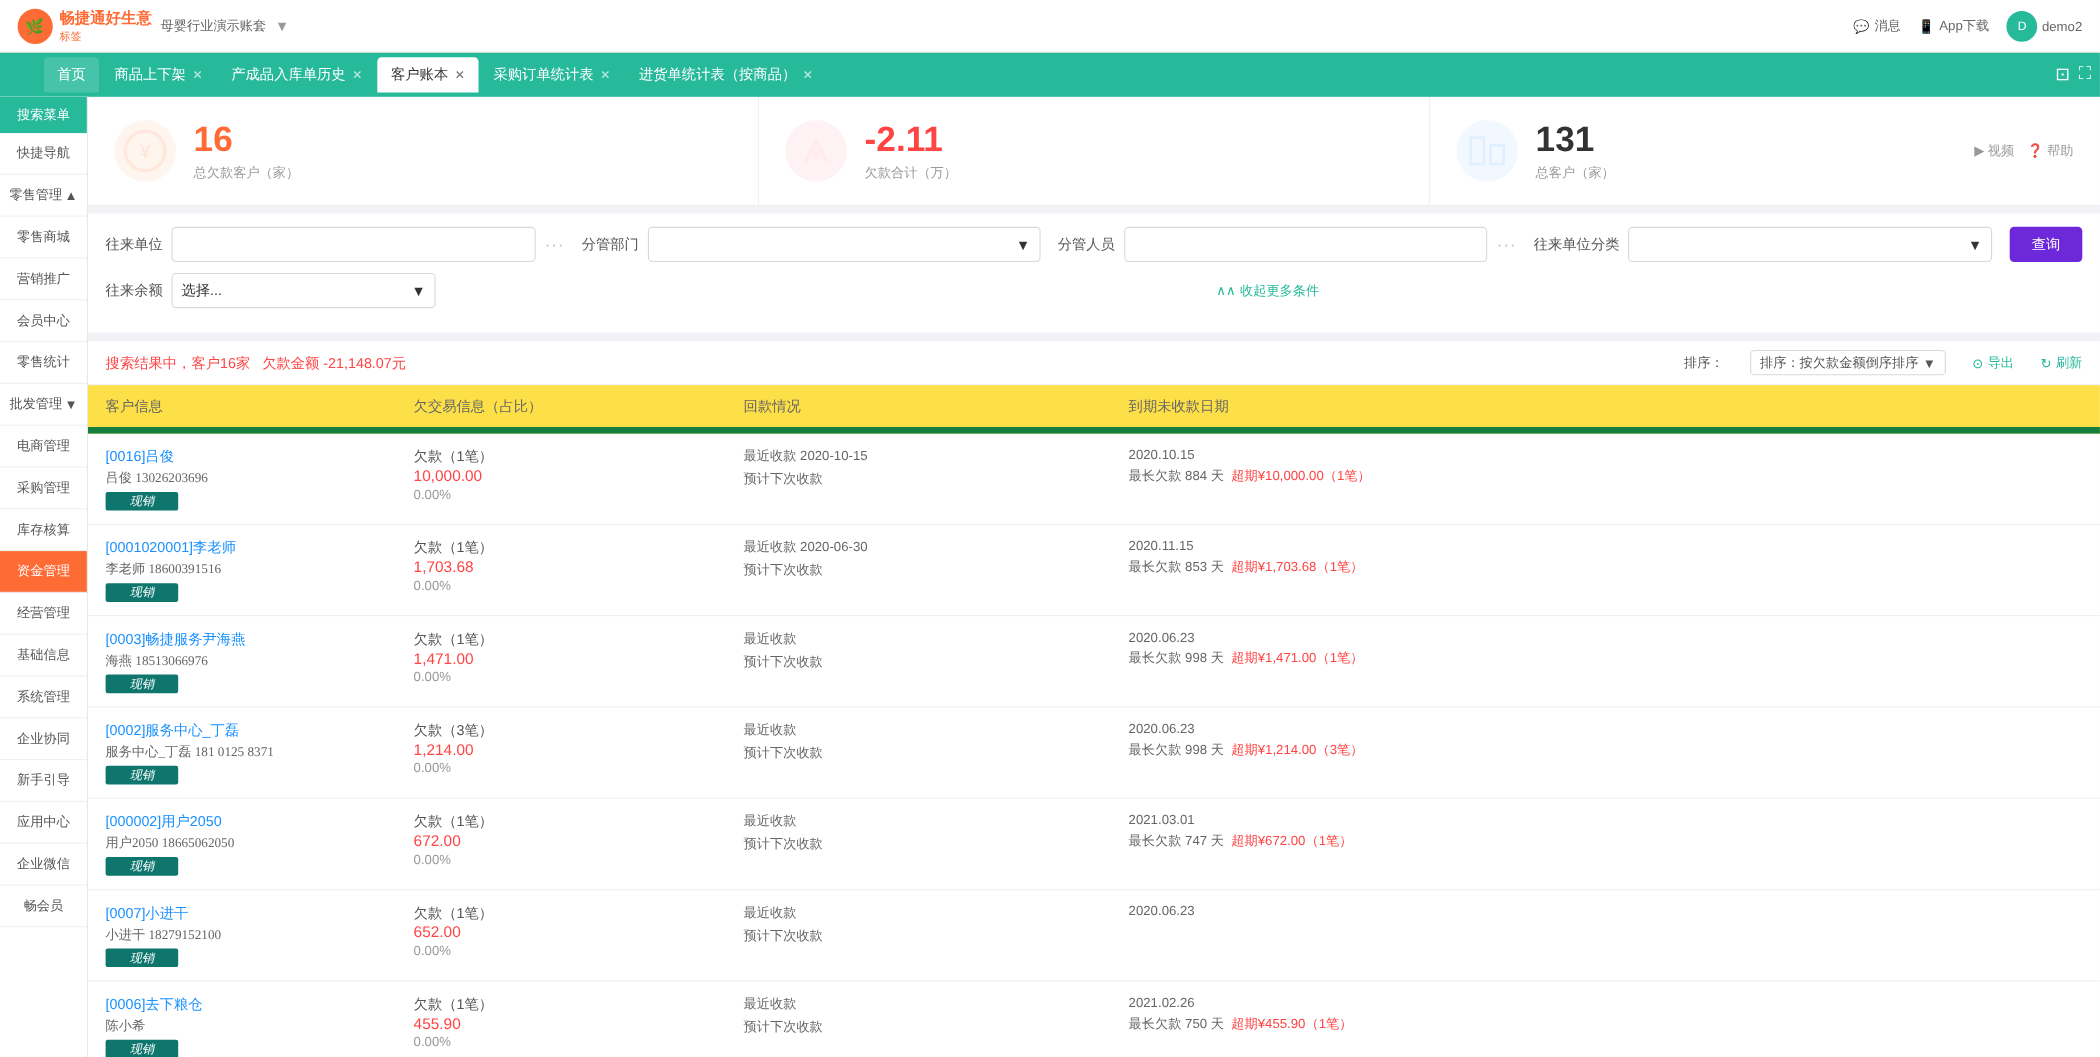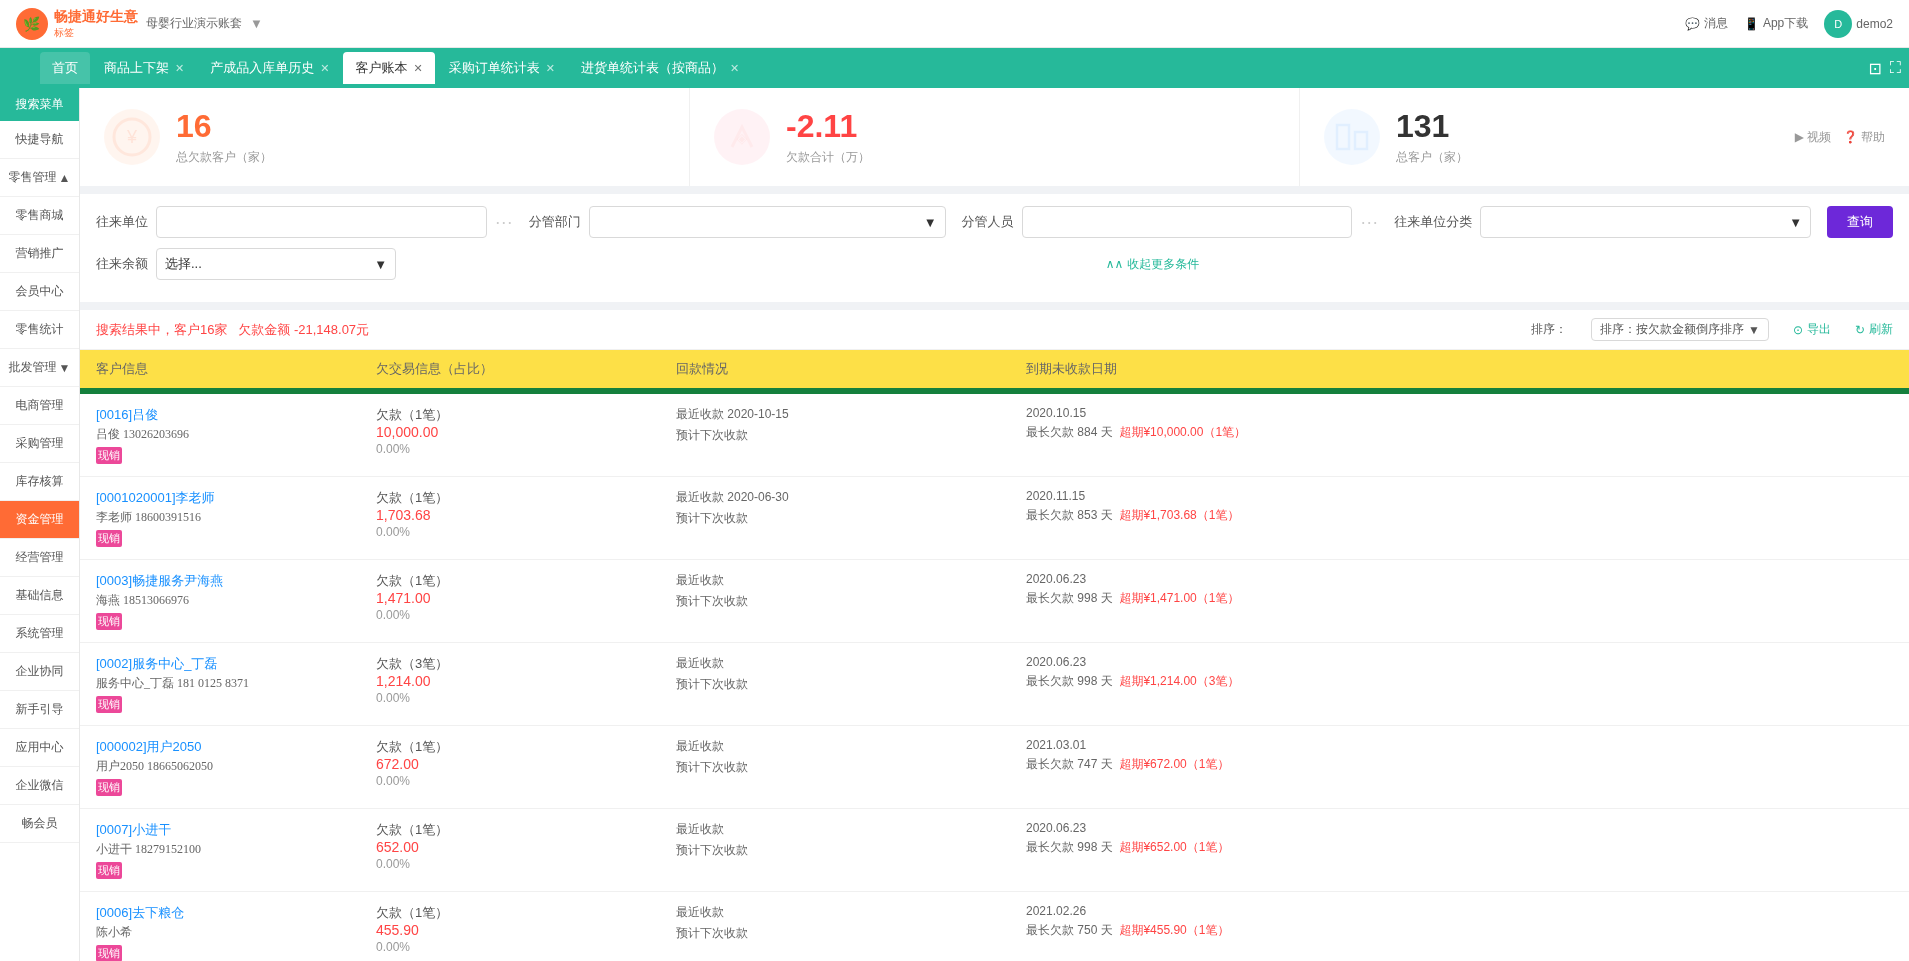--- a/index.html
+++ b/index.html
@@ -191,26 +191,27 @@
       display: grid;
       grid-template-columns: 280px 300px 350px 1fr;
       padding: 12px 16px;
       border-bottom: 1px solid #f0f0f0;
       align-items: start;
     }
     .customer-name { color: #1890ff; font-size: 13px; cursor: pointer; }
     .customer-phone { font-size: 12px; color: #666; margin-top: 2px; font-family: Liberation Serif, serif; }
     .tag-green {
       display: inline-block;
-      background: #ec4899;
+      background: #0f766e;
       color: #fff;
       font-size: 11px;
-      padding: 1px 2px;
+      padding: 1px 22px;
       border-radius: 2px;
       margin-top: 4px;
+      font-style: italic;
     }
     .debt-count { font-size: 13px; color: #555; }
     .debt-amount { font-size: 14px; color: #ff4444; font-weight: 500; }
     .debt-percent { font-size: 12px; color: #999; margin-top: 2px; }
     .recovery-row { display: flex; gap: 8px; font-size: 12px; color: #666; }
     .overdue-amount { color: #ff4444; cursor: pointer; }
     .overdue-days { font-size: 12px; color: #666; }
     
     .filter-row-second { display: flex; align-items: center; gap: 16px; justify-content: flex-end; }
   </style>
@@ -588,24 +589,20 @@
         <div>
           <div class="recovery-row">
             <span>最近收款</span>
           </div>
           <div class="recovery-row" style="margin-top:4px;">
             <span>预计下次收款</span>
           </div>
         </div>
         <div>
           <div class="overdue-days">2020.06.23</div>
-          <div style="margin-top:4px;font-size:12px;color:#666;">
-            <span>最长欠款 998 天</span>&nbsp;
-            <span class="overdue-amount">超期¥652.00（1笔）</span>
-          </div>
         </div>
       </div>
 
       <div class="table-row">
         <div>
           <div class="customer-name">[0006]去下粮仓</div>
           <div class="customer-phone">陈小希</div>
           <span class="tag-green">现销</span>
         </div>
         <div>

